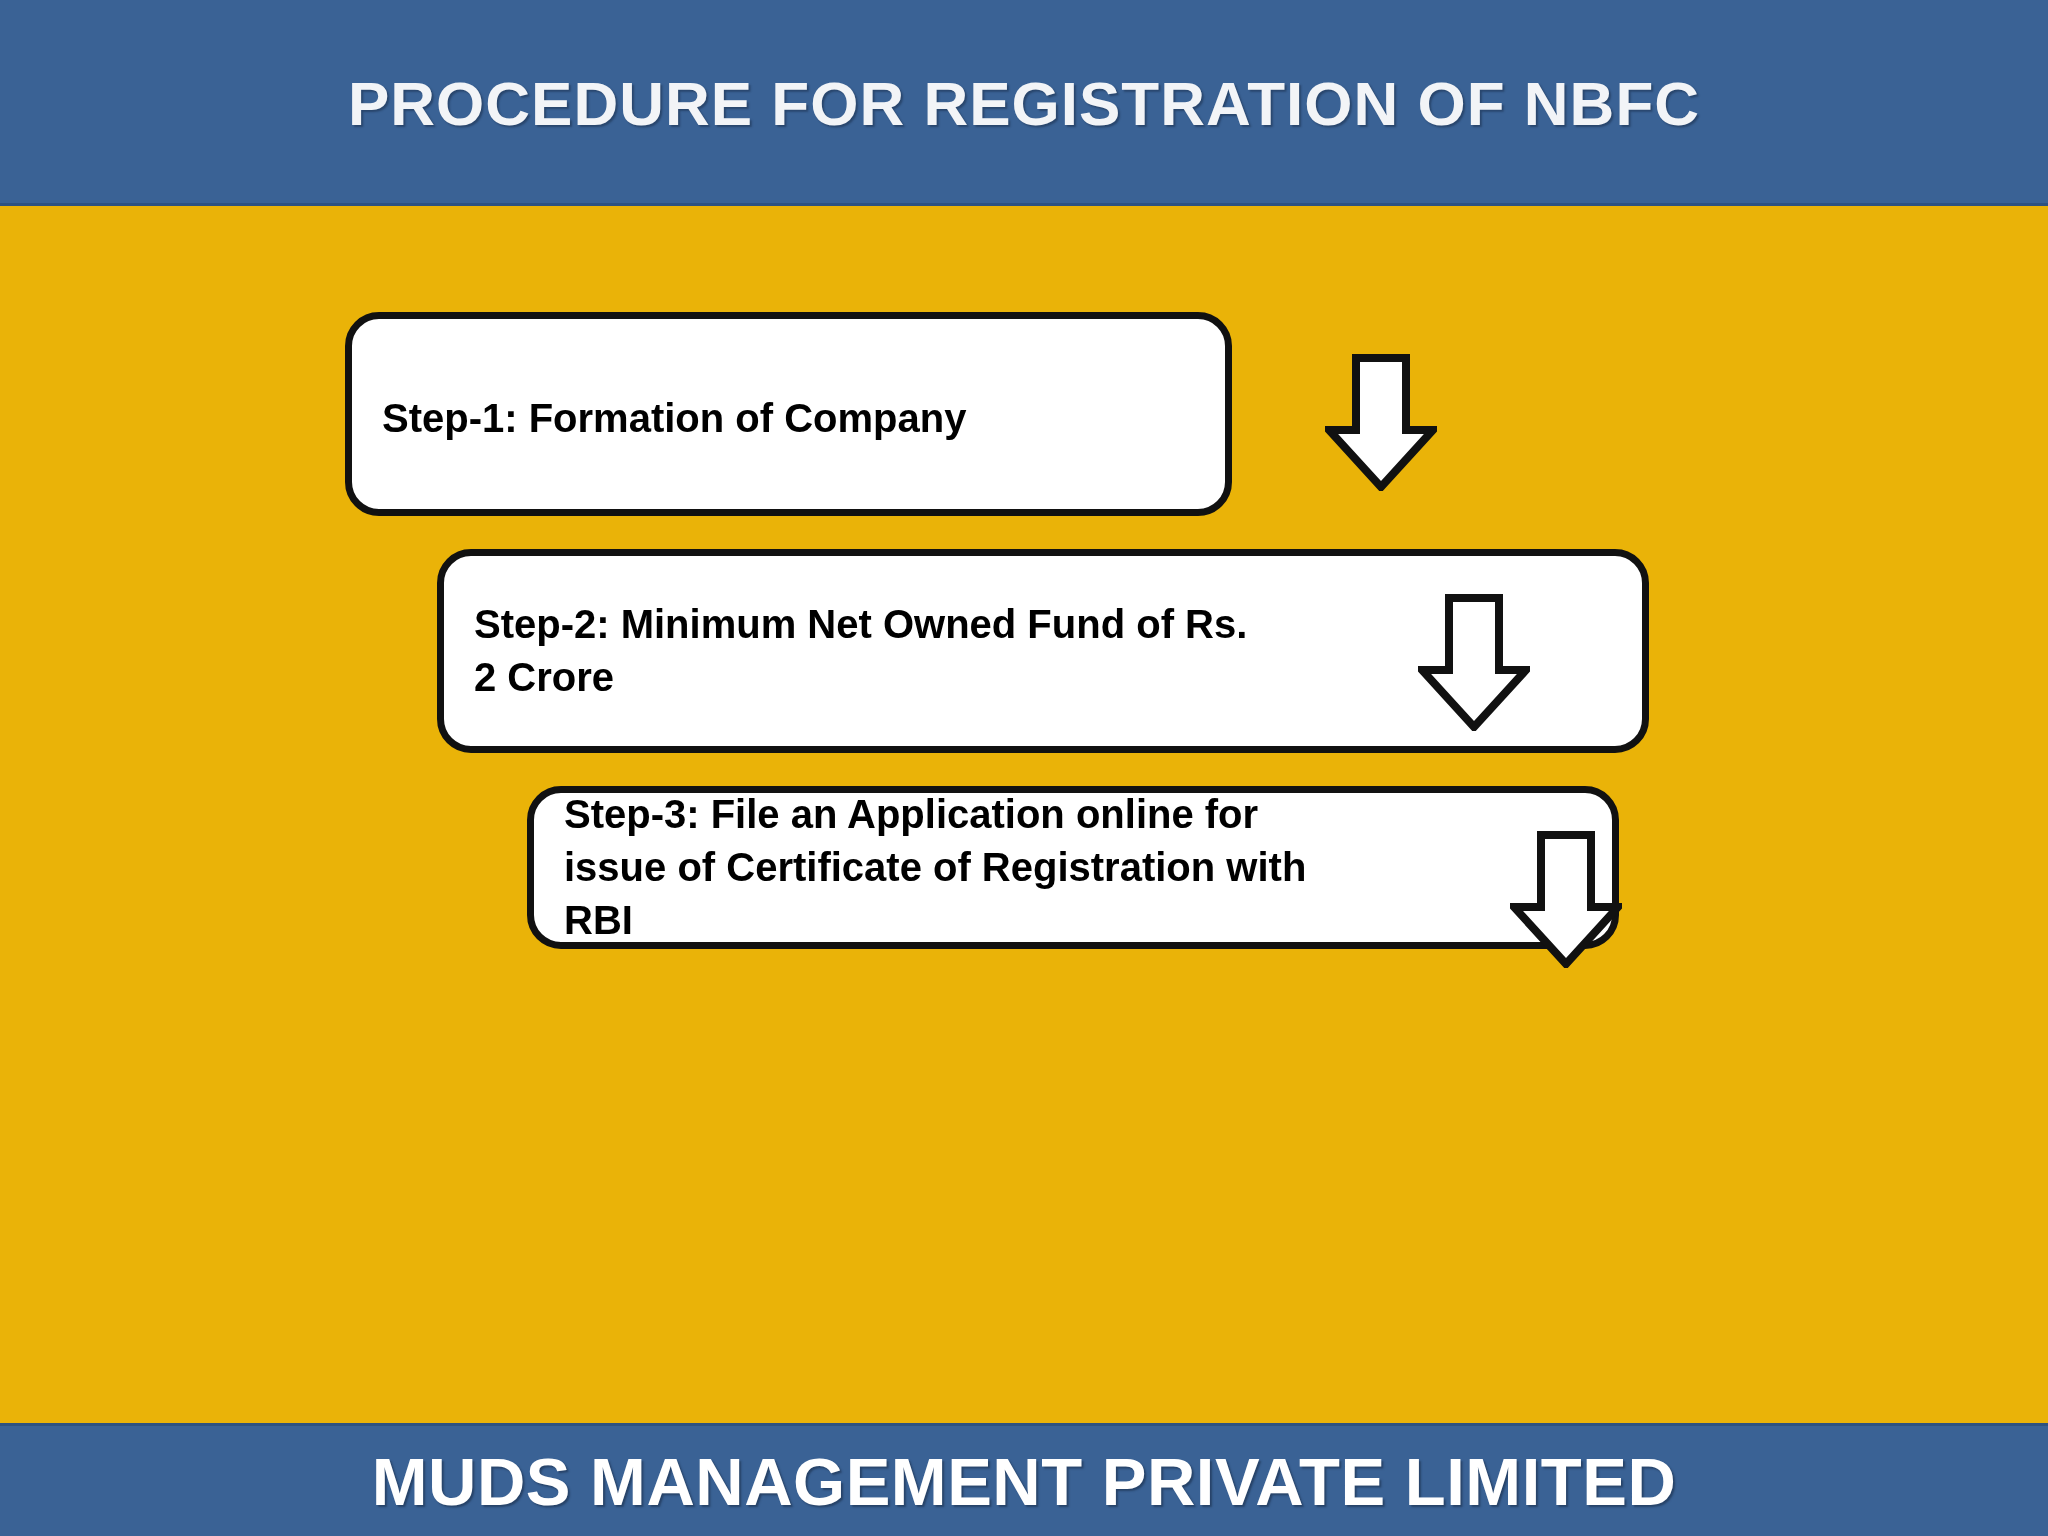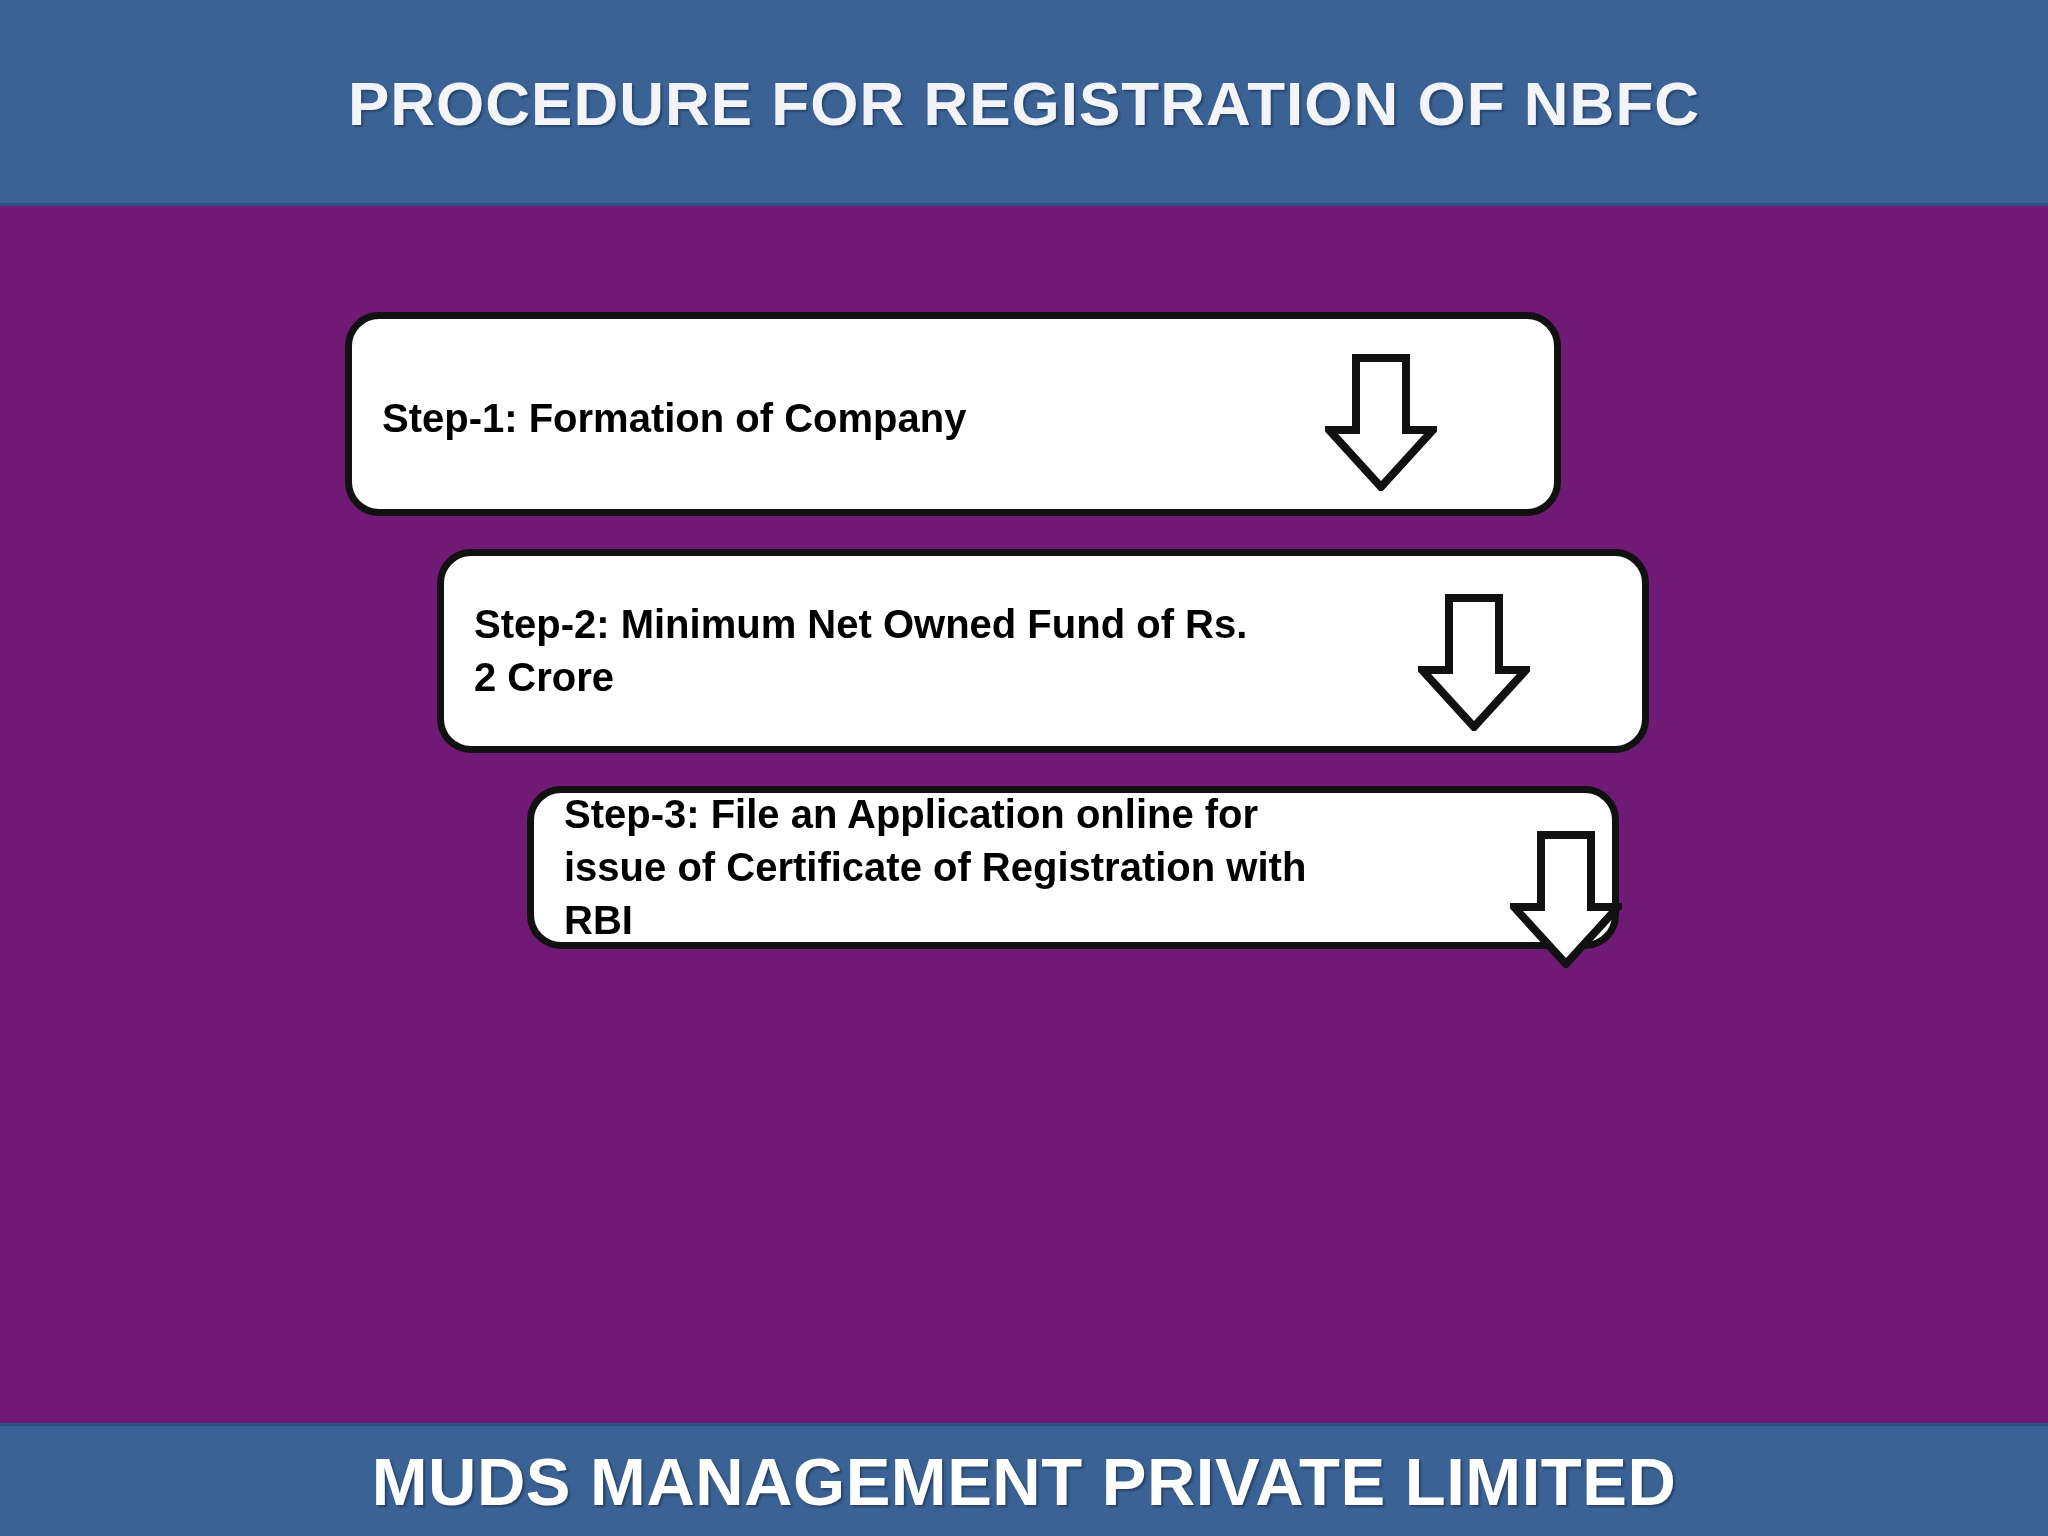--- a/index.html
+++ b/index.html
@@ -14,21 +14,21 @@
     overflow: hidden;
     position: relative;
   }
 
   
   #slide {
     position: absolute;
     inset: 0;
     width: 2048px;
     height: 1536px;
-    background: #701a75;
+    background: #eab308;
     text-decoration: underline;
   }
 
   
   #header-bar {
     position: absolute;
     left: 0;
     top: 0;
     width: 2048px;
     height: 206px;
@@ -106,21 +106,21 @@
     padding: 0 30px;
     font-size: 40px;
     font-weight: bold;
     color: #000000;
     line-height: 1.32;
     font-family: "Liberation Sans", sans-serif;
     white-space: pre-line;
   }
 
   
-  #box-step-1 { left: 345px; top: 106px;  width: 1216px; height: 204px; }
+  #box-step-1 { left: 345px; top: 106px;  width: 887px; height: 204px; }
   #box-step-1 .step-text { padding-top: 8px; }
 
   #box-step-2 { left: 437px; top: 343px;  width: 1212px; height: 204px; }
   #box-step-3 { left: 527px; top: 580px;  width: 1092px; height: 163px; }
   #box-step-4 { left: 620px; top: 820px;  width: 1092px; height: 205px; }
 
   
   .flow-arrow {
     position: absolute;
     width: 112px;

